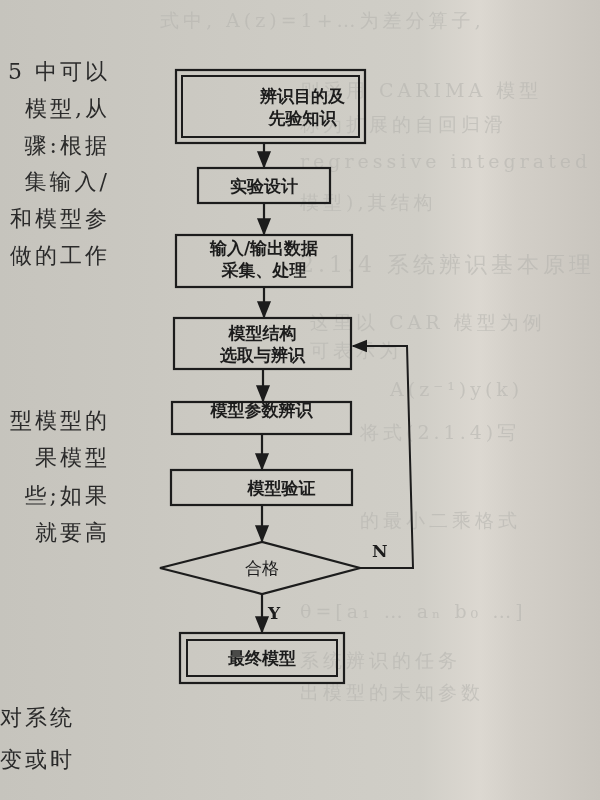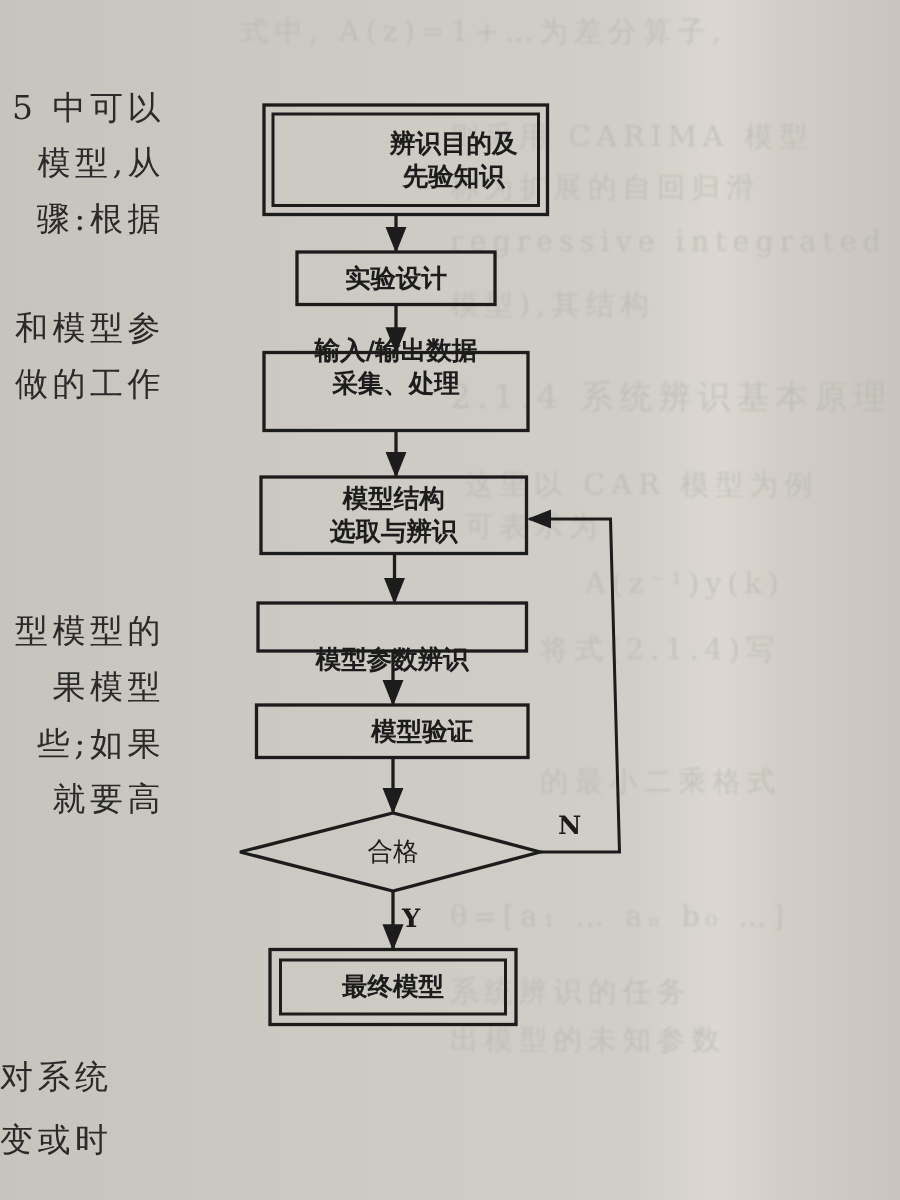--- a/index.html
+++ b/index.html
@@ -55,20 +55,21 @@
   <div class="bleed" style="left:390px; top:378px;">A(z⁻¹)y(k)</div>
   <div class="bleed" style="left:360px; top:420px;">将式(2.1.4)写</div>
   <div class="bleed" style="left:360px; top:508px;">的最小二乘格式</div>
   <div class="bleed" style="left:300px; top:600px;">θ=[a₁ … aₙ b₀ …]</div>
   <div class="bleed" style="left:300px; top:648px;">系统辨识的任务</div>
   <div class="bleed" style="left:300px; top:680px;">出模型的未知参数</div>
 
   <div class="body-line" style="top:57px;">5 中可以</div>
   <div class="body-line" style="top:94px;">模型,从</div>
   <div class="body-line" style="top:131px;">骤:根据</div>
+  <div class="body-line" style="top:167px;">集输入/</div>
   <div class="body-line" style="top:204px;">和模型参</div>
   <div class="body-line" style="top:241px;">做的工作</div>
 
   <div class="body-line" style="top:406px;">型模型的</div>
   <div class="body-line" style="top:443px;">果模型</div>
   <div class="body-line" style="top:481px;">些;如果</div>
   <div class="body-line" style="top:518px;">就要高</div>
 
   <div class="body-line" style="top:703px; width:72px;">对系统</div>
   <div class="body-line" style="top:745px; width:72px;">变或时</div>
@@ -111,29 +112,29 @@
     </g>
   </svg>
 
   <div class="node-text" style="left:182px; top:76px; width:177px; height:61px;padding-left:32px;">
     <span>辨识目的及</span>
     <span>先验知识</span>
   </div>
   <div class="node-text" style="left:198px; top:168px; width:132px; height:35px;">
     <span>实验设计</span>
   </div>
-  <div class="node-text" style="left:176px; top:219px; width:176px; height:52px;">
+  <div class="node-text" style="left:176px; top:233px; width:176px; height:52px;">
     <span>输入/输出数据</span>
     <span>采集、处理</span>
   </div>
   <div class="node-text" style="left:174px; top:318px; width:177px; height:51px;">
     <span>模型结构</span>
     <span>选取与辨识</span>
   </div>
-  <div class="node-text" style="left:172px; top:424px; width:179px; height:32px;">
+  <div class="node-text" style="left:172px; top:394px; width:179px; height:32px;">
     <span>模型参数辨识</span>
   </div>
   <div class="node-text" style="left:171px; top:470px; width:181px; height:35px;padding-left:20px;">
     <span>模型验证</span>
   </div>
   <div class="node-text" style="left:200px; top:556px; width:124px; height:24px; font-weight:500;">
     <span>合格</span>
   </div>
   <div class="node-text" style="left:187px; top:640px; width:150px; height:36px;">
     <span>最终模型</span>

